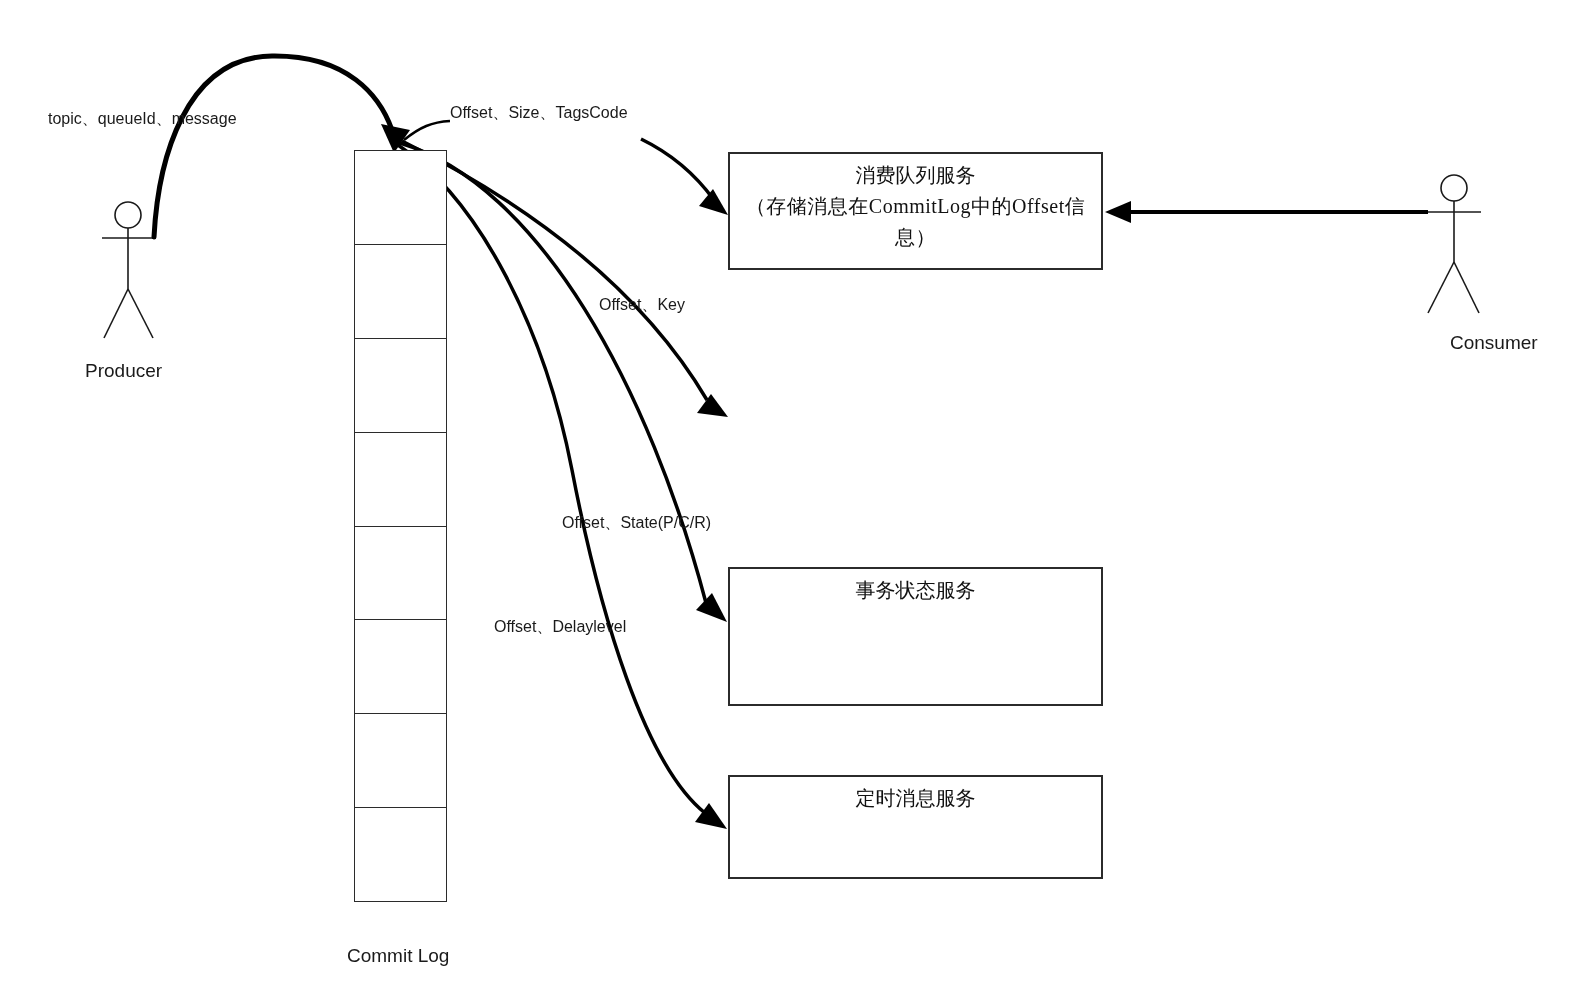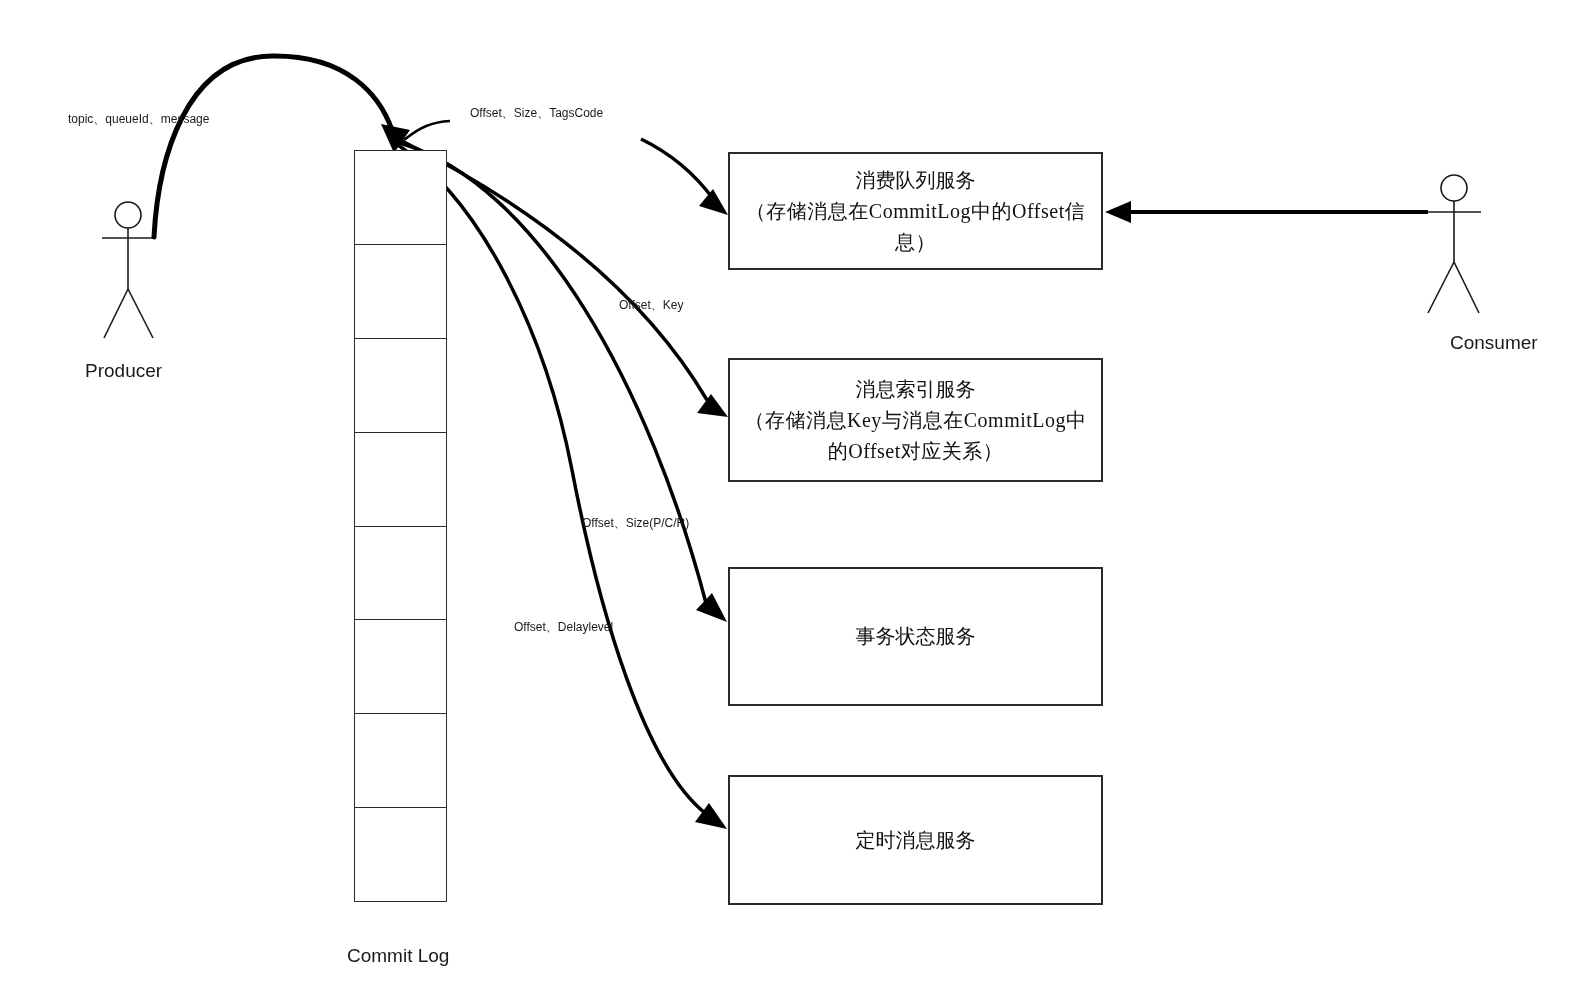--- a/index.html
+++ b/index.html
@@ -9,43 +9,41 @@
     position: relative;
     width: 1593px;
     height: 987px;
     background: #ffffff;
     overflow: hidden;
   }
   .shapes-svg { position: absolute; left: 0; top: 0; width: 1593px; height: 987px; }
 
   .edge-label {
     position: absolute;
-    font-size: 12px;
+    font-size: 16px;
     line-height: 22px;
     white-space: nowrap;
     color: #1a1a1a;
-    margin-left: 20px;
   }
   .node-label {
     position: absolute;
     font-size: 19px;
     line-height: 23px;
     white-space: nowrap;
     color: #1a1a1a;
   }
 
   .service-box {
     position: absolute;
     left: 728px;
     width: 375px;
     border: 2px solid #2b2b2b;
     background: #ffffff;
     display: flex;
     flex-direction: column;
-    justify-content: center;
     align-items: center;
     text-align: center;
     padding: 6px 6px;
     font-family: "Liberation Serif", serif;
     font-size: 20px;
     line-height: 31px;
     color: #111;
   }
   .service-box .box-desc { letter-spacing: 0.5px; }
 
@@ -128,36 +126,32 @@
       <div class="cell"></div>
       <div class="cell"></div>
       <div class="cell"></div>
     </div>
 
   <div class="service-box" style="top:152px; height:118px;">
     <div class="box-title">消费队列服务</div>
     <div class="box-desc">（存储消息在CommitLog中的Offset信息）</div>
   </div>
 
-  <div class="service-box" style="top:358px; height:124px;">
-    <div class="box-title">消息索引服务</div>
-    <div class="box-desc">（存储消息Key与消息在CommitLog中的Offset对应关系）</div>
-  </div>
 
   <div class="service-box" style="top:567px; height:139px;">
     <div class="box-title">事务状态服务</div>
   </div>
 
-  <div class="service-box" style="top:775px; height:130px;">
+  <div class="service-box" style="top:775px; height:104px;">
     <div class="box-title">定时消息服务</div>
   </div>
 
   <div class="edge-label" style="left:48px; top:108px;">topic、queueId、message</div>
   <div class="edge-label" style="left:450px; top:102px;">Offset、Size、TagsCode</div>
   <div class="edge-label" style="left:599px; top:294px;">Offset、Key</div>
-  <div class="edge-label" style="left:562px; top:512px;">Offset、Size(P/C/R)</div>
+  <div class="edge-label" style="left:562px; top:512px;">Offset、State(P/C/R)</div>
   <div class="edge-label" style="left:494px; top:616px;">Offset、Delaylevel</div>
 
   <div class="node-label" style="left:85px; top:359px;">Producer</div>
   <div class="node-label" style="left:1405px; top:331px;margin-left:45px;">Consumer</div>
   <div class="node-label" style="left:347px; top:944px;">Commit Log</div>
 
 </div>
 
 </body></html>

